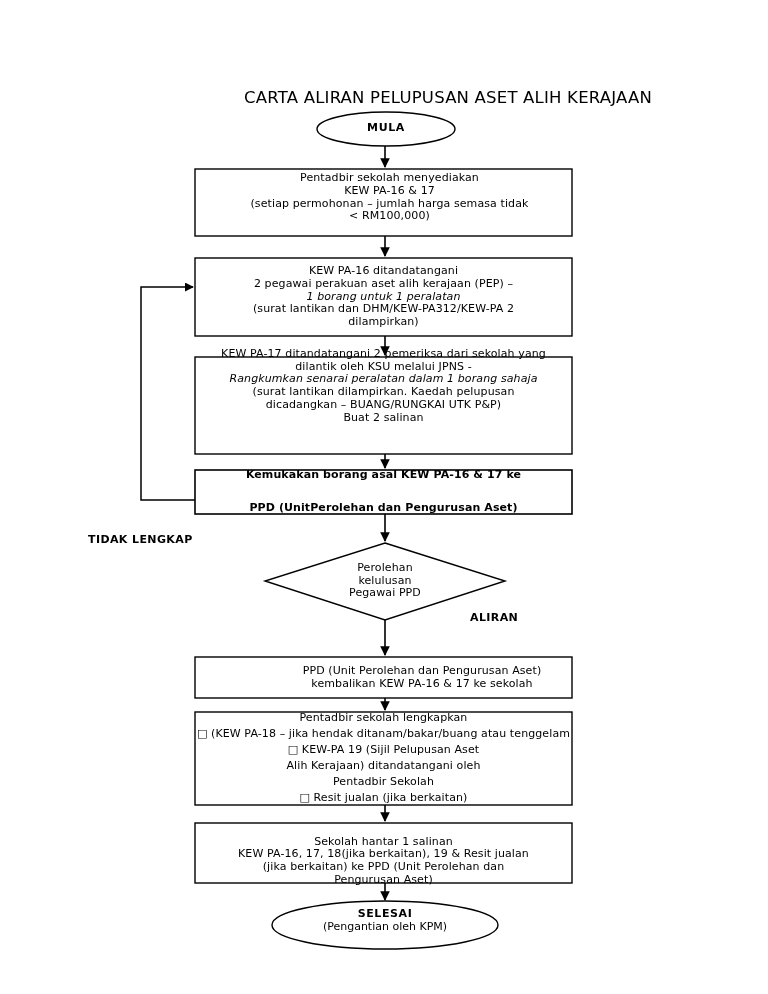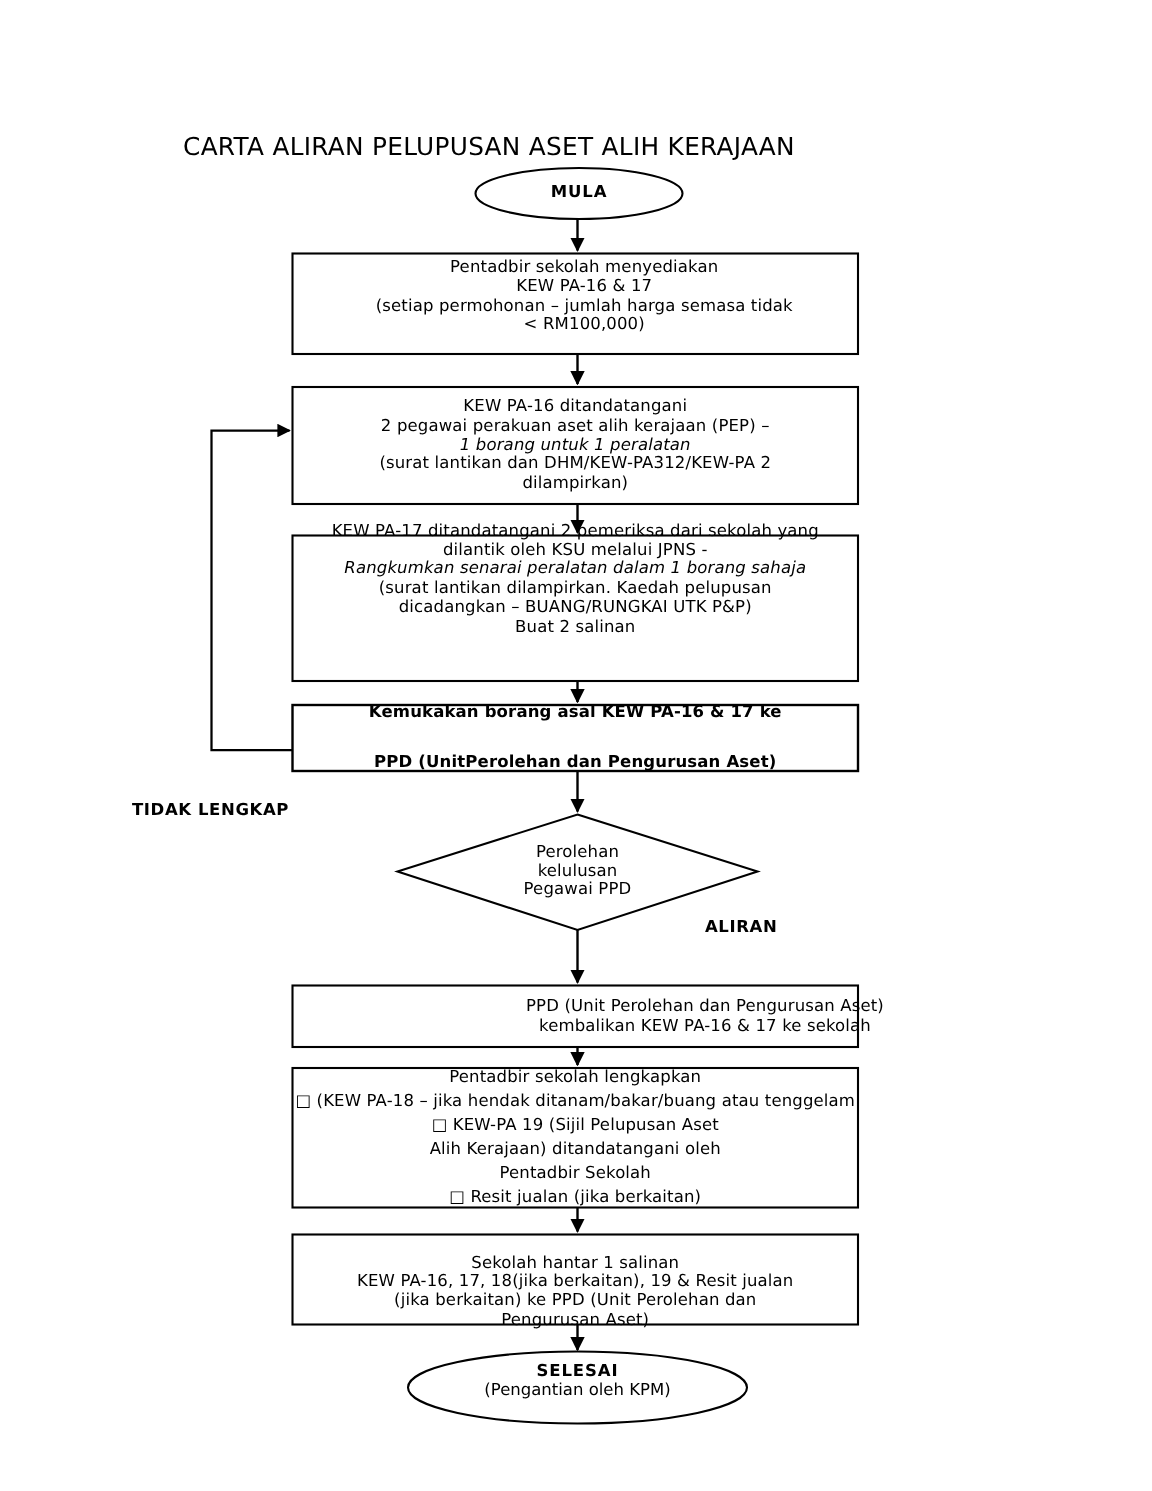--- a/index.html
+++ b/index.html
@@ -57,21 +57,21 @@
     font-weight: bold;
     font-size: 11px;
     letter-spacing: 0.4px;
     white-space: nowrap;
   }
   #page-title {
     position: absolute;
     left: 0;
     top: 88px;
     width: 652px;
-    text-align: center;
+    text-align: right;
     font-size: 16.5px;
     letter-spacing: 0.2px;
     white-space: nowrap;
   }
   .tofu { font-family: "DejaVu Sans", sans-serif; }
 </style>
 </head>
 <body>
 
 <div id="chart-root">
@@ -145,21 +145,21 @@
     <span class="ln">Kemukakan borang asal KEW PA-16 &amp; 17 ke</span>
     <span class="ln">PPD (UnitPerolehan dan Pengurusan Aset)</span>
   </div>
 
   <div class="node-text" style="left:305px; top:551px; width:160px; height:60px;">
     <span class="ln">Perolehan</span>
     <span class="ln">kelulusan</span>
     <span class="ln">Pegawai PPD</span>
   </div>
 
-  <div class="node-text" style="left:195px; top:657px; width:454px; height:41px;margin-left:48px;">
+  <div class="node-text" style="left:195px; top:657px; width:454px; height:41px;">
     <span class="ln">PPD (Unit Perolehan dan Pengurusan Aset)</span>
     <span class="ln">kembalikan KEW PA-16 &amp; 17 ke sekolah</span>
   </div>
 
   <div class="node-text" style="left:195px; top:712px; width:377px; height:93px;justify-content:space-between;">
     <span class="ln">Pentadbir sekolah lengkapkan</span>
     <span class="ln tofu">□ (KEW PA-18 – jika hendak ditanam/bakar/buang atau tenggelam</span>
     <span class="ln tofu">□ KEW-PA 19 (Sijil Pelupusan Aset</span>
     <span class="ln">Alih Kerajaan) ditandatangani oleh</span>
     <span class="ln">Pentadbir Sekolah</span>

